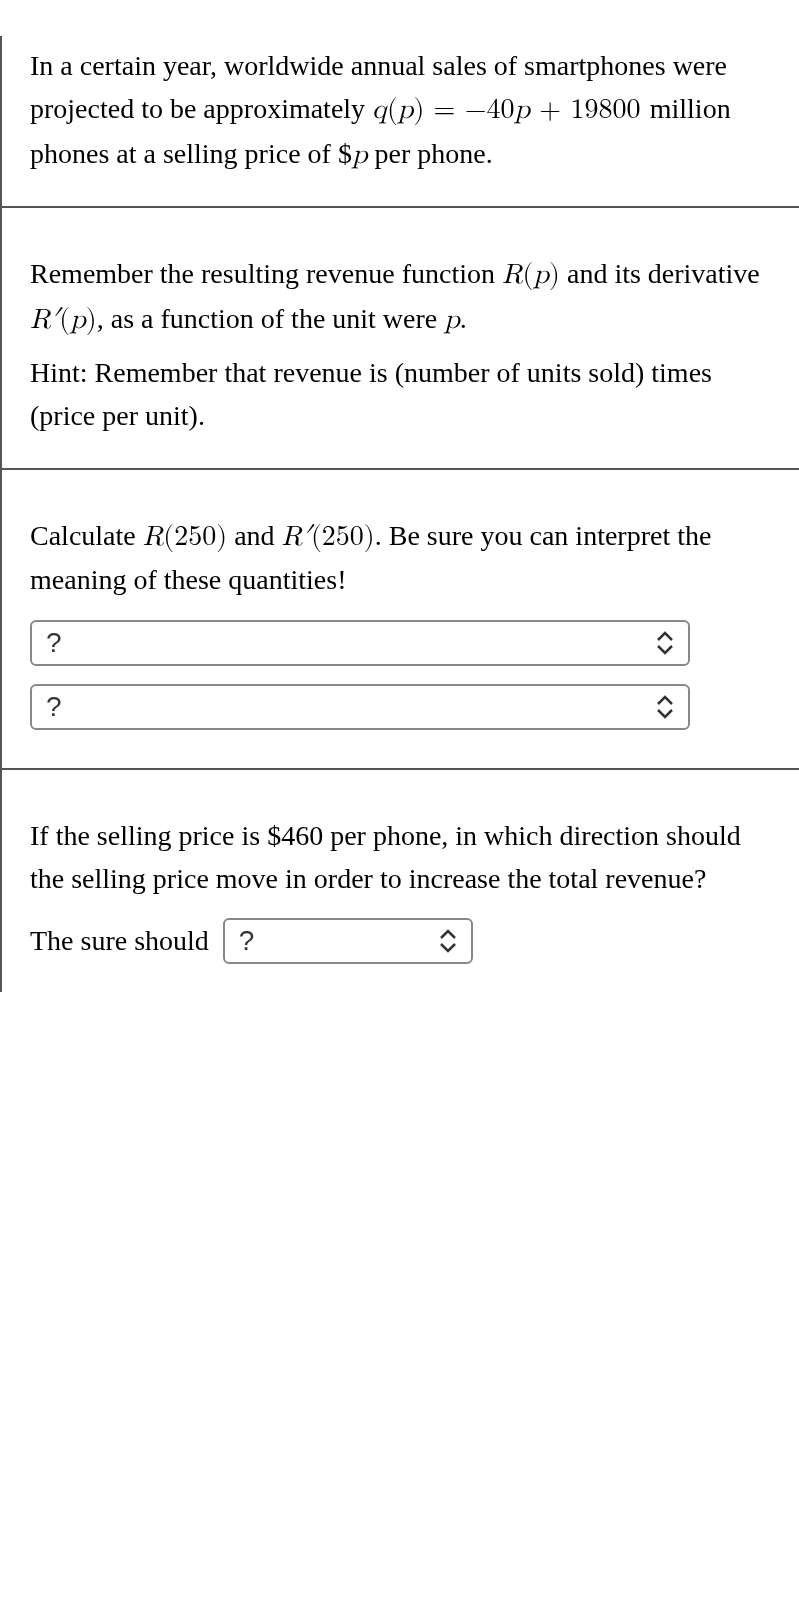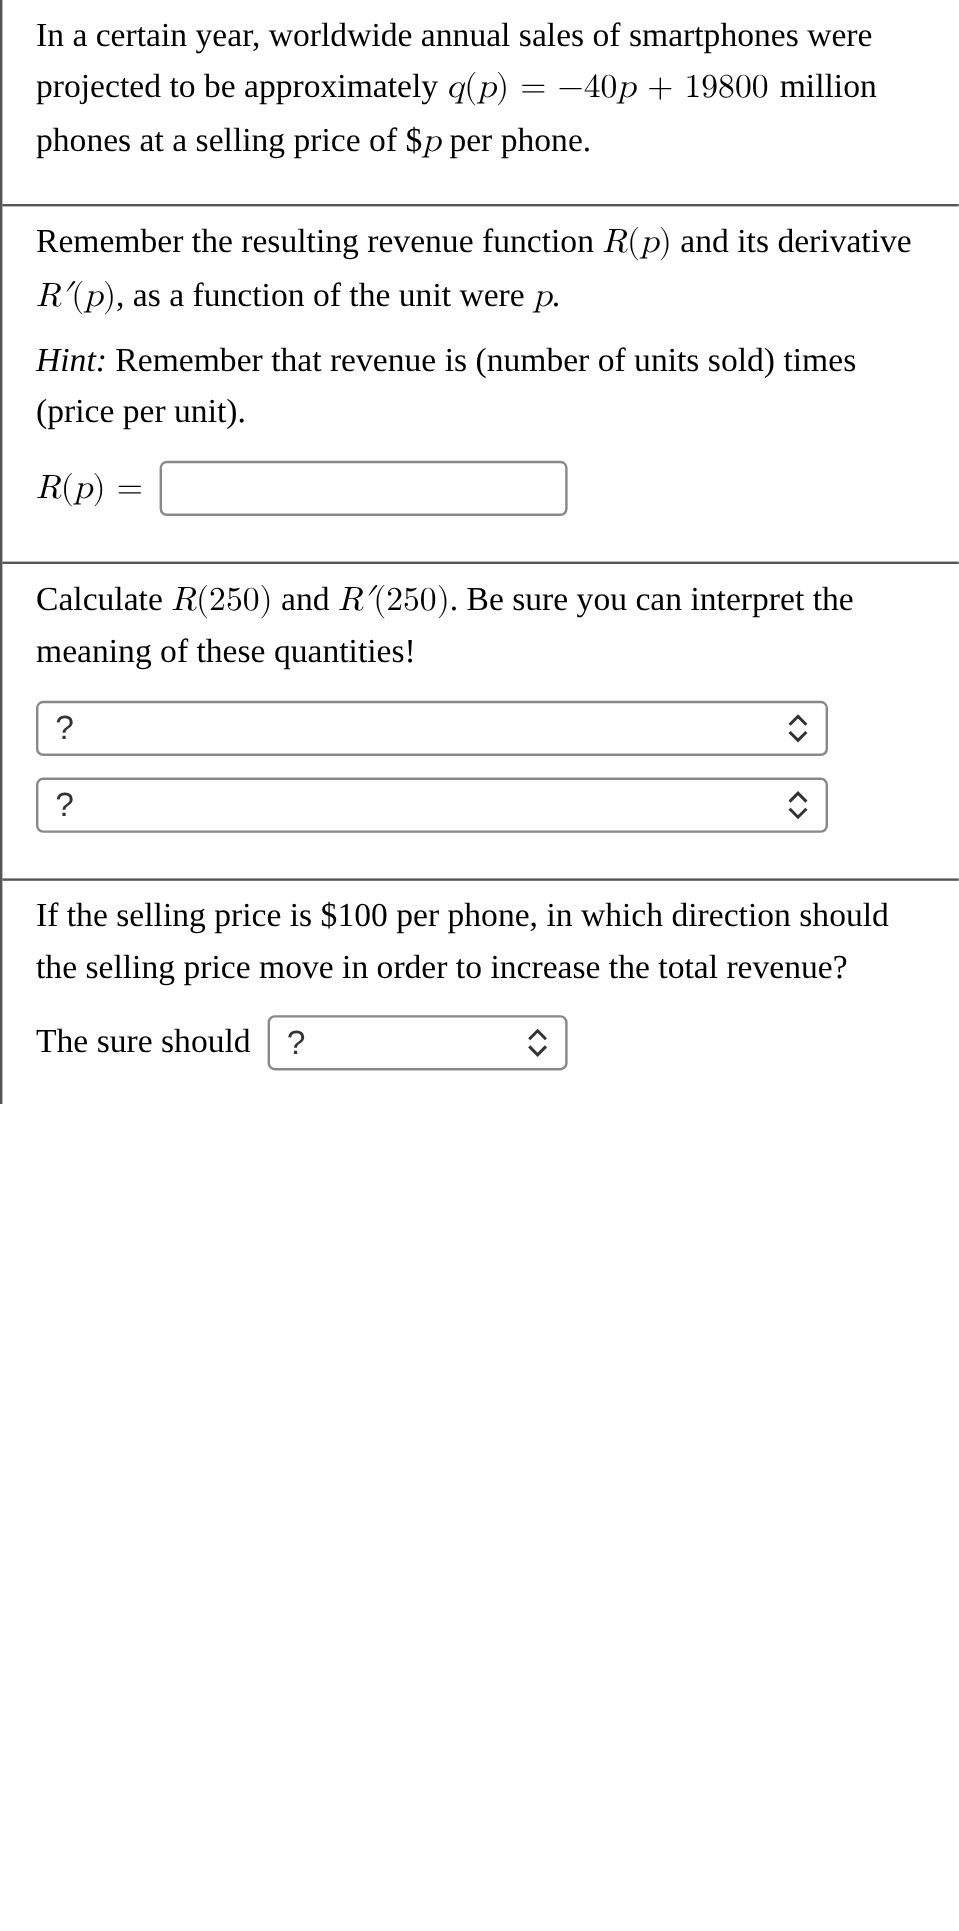--- a/index.html
+++ b/index.html
@@ -12,20 +12,21 @@
     background: #fff;
     width: 799px;
   }
   .container {
     border-left: 2px solid #555;
     padding: 0;
   }
   .section {
     padding: 8px 28px 20px 28px;
     border-bottom: 2px solid #555;
+    margin-top: 36px;
   }
   .section.last { border-bottom: none; padding-bottom: 10px;}
   p { margin: 0 0 10px 0; line-height: 1.55; }
   .math { font-family: 'Cambria Math','STIX','Latin Modern Math',Georgia,serif; font-style: italic; }
   .math .rm { font-style: normal; }
   .row {
     display: flex;
     align-items: center;
     gap: 14px;
     margin: 18px 0;
@@ -54,21 +55,21 @@
   .select-wrap.small { width: 250px; }
   .select-label { font-size: 28px; color:#333; font-family: Arial, sans-serif;}
   .chevrons {
     position: absolute;
     right: 12px;
     top: 50%;
     transform: translateY(-50%);
     width: 22px;
     height: 28px;
   }
-  .hint-label { font-style: italic; }
+  .hint-label { }
 </style>
 </head>
 <body>
 
 <div class="container">
 
   <div class="section">
     <p>
       <span>In a certain year, worldwide annual sales of smartphones were projected to be approximately </span>
       <span class="math">
@@ -79,24 +80,20 @@
   </div>
 
   <div class="section">
     <p>
       <span>Remember the resulting revenue function </span><span class="math"><span>R</span><span class="rm">(</span><span>p</span><span class="rm">)</span></span><span> and its derivative </span><span class="math"><span>R′</span><span class="rm">(</span><span>p</span><span class="rm">)</span></span><span>, as a function of the unit were </span><span class="math">p</span><span>.</span>
     </p>
     <p>
       <span class="hint-label">Hint:</span><span> Remember that revenue is (number of units sold) times (price per unit).</span>
     </p>
 
-    <div class="row">
-      <span class="math"><span>R</span><span class="rm">(</span><span>p</span><span class="rm">)</span><span class="rm"> = </span></span>
-      <input type="text" class="text-input" value="" style="">
-    </div>
 
   </div>
 
   <div class="section">
     <p>
       <span>Calculate </span><span class="math"><span>R</span><span class="rm">(</span><span class="rm">250</span><span class="rm">)</span></span><span> and </span><span class="math"><span>R′</span><span class="rm">(</span><span class="rm">250</span><span class="rm">)</span></span><span>. Be sure you can interpret the meaning of these quantities!</span>
     </p>
 
     <div class="row">
       <div class="select-wrap wide">
@@ -113,21 +110,21 @@
         <span class="select-label">?</span>
         <svg class="chevrons" viewBox="0 0 22 28">
           <polyline points="4,11 11,4 18,11" fill="none" stroke="#333" stroke-width="2.5"></polyline>
           <polyline points="4,17 11,24 18,17" fill="none" stroke="#333" stroke-width="2.5"></polyline>
         </svg>
       </div>
     </div>
   </div>
 
   <div class="section last">
-    <p>If the selling price is $100 per phone, in which direction should the selling price move in order to increase the total revenue?</p>
+    <p>If the selling price is $460 per phone, in which direction should the selling price move in order to increase the total revenue?</p>
     <div class="row">
       <span>The sure should</span>
       <div class="select-wrap small">
         <span class="select-label">?</span>
         <svg class="chevrons" viewBox="0 0 22 28">
           <polyline points="4,11 11,4 18,11" fill="none" stroke="#333" stroke-width="2.5"></polyline>
           <polyline points="4,17 11,24 18,17" fill="none" stroke="#333" stroke-width="2.5"></polyline>
         </svg>
       </div>
     </div>

